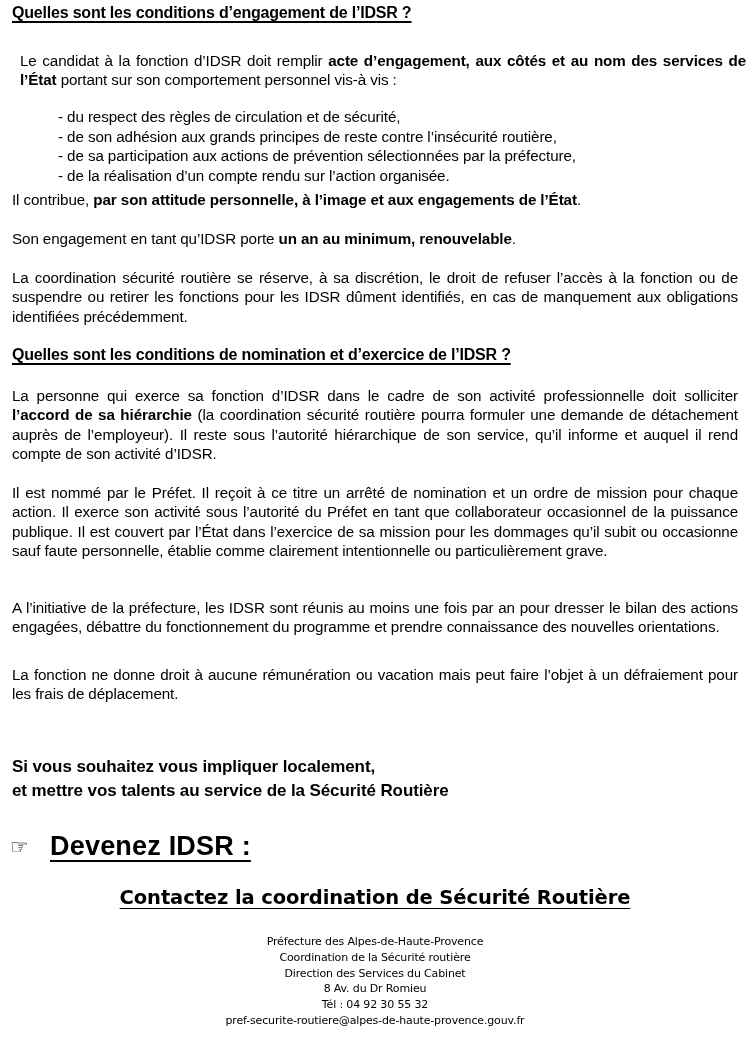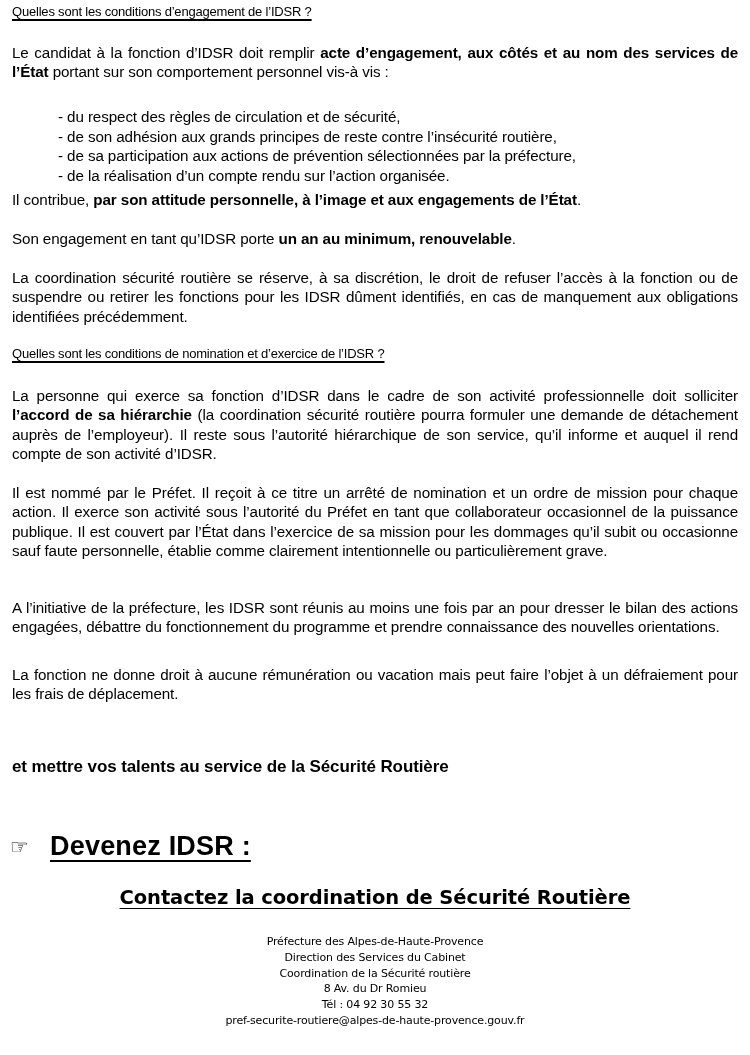--- a/index.html
+++ b/index.html
@@ -20,22 +20,22 @@
     width: 750px;
     height: 1055px;
     padding: 0;
     box-sizing: border-box;
   }
 
   
   .section-heading {
     position: absolute;
     left: 12px;
-    font-size: 13px;
-    font-weight: normal;
+    font-size: 16px;
+    font-weight: bold;
     letter-spacing: -0.2px;
     text-decoration: underline;
     text-underline-offset: 3px;
     text-decoration-thickness: 1.6px;
     white-space: nowrap;
   }
 
   .para {
     position: absolute;
     left: 12px;
@@ -146,21 +146,21 @@
   #contact-heading    { top: 886px; }
   #address-block      { top: 934px; }
 </style>
 </head>
 <body>
 
 <div class="page">
 
   <h2 class="section-heading" id="heading-engagement" style="margin:0;">Quelles sont les conditions d’engagement de l’IDSR ?</h2>
 
-  <p class="para" id="para-candidat" style="margin:0;">
+  <p class="para" id="para-candidat" style="margin:8px;">
     <span>Le candidat à la fonction d’IDSR doit remplir  </span><b>acte d’engagement, aux côtés et au nom des services de l’État</b><span> portant sur son comportement personnel vis-à vis :</span>
   </p>
 
   <div class="bullet-list" id="bullets-engagement">
     <div class="bullet-row">- du respect des règles de circulation et de sécurité,</div>
     <div class="bullet-row">- de son adhésion aux grands principes de reste contre l’insécurité routière,</div>
     <div class="bullet-row">- de sa participation aux actions de prévention sélectionnées par la préfecture,</div>
     <div class="bullet-row">- de la réalisation d’un compte rendu sur l’action organisée.</div>
   </div>
 
@@ -180,34 +180,35 @@
     <span>La personne qui exerce sa fonction d’IDSR dans le cadre de son activité professionnelle doit solliciter </span><b>l’accord de sa hiérarchie</b><span> (la coordination sécurité routière pourra formuler une demande de détachement auprès de l’employeur). Il reste sous l’autorité hiérarchique de son service, qu’il informe et auquel il rend compte de son activité d’IDSR.</span>
   </p>
 
   <p class="para" id="para-nomme" style="margin:0;">Il est nommé par le Préfet. Il reçoit à ce titre un arrêté de nomination et un ordre de mission pour chaque action. Il exerce son activité sous l’autorité du Préfet en tant que collaborateur occasionnel de la puissance publique. Il est couvert par l’État dans l’exercice de sa mission pour les dommages qu’il subit ou occasionne sauf faute personnelle, établie comme clairement intentionnelle ou particulièrement grave.</p>
 
   <p class="para" id="para-initiative" style="margin:0;">A l’initiative de la préfecture, les IDSR sont réunis au moins une fois par an pour dresser le bilan des actions engagées, débattre du fonctionnement du programme et prendre connaissance des nouvelles orientations.</p>
 
   <p class="para" id="para-fonction" style="margin:0;">La fonction ne donne droit à aucune rémunération ou vacation mais peut faire l’objet à un défraiement pour les frais de déplacement.</p>
 
   <div class="cta" id="cta-block">
+    <span class="cta-line">Si vous souhaitez vous impliquer localement,</span>
     <span class="cta-line">et mettre vos talents au service de la Sécurité Routière</span>
   </div>
 
   <div class="devenez-row" id="devenez-block">
     <span class="hand-icon">☞</span>
     <span class="devenez-text">Devenez IDSR :</span>
   </div>
 
   <div class="contact-heading" id="contact-heading">
     <span>Contactez la coordination de Sécurité Routière</span>
   </div>
 
   <div class="address-block" id="address-block">
     <div>Préfecture des Alpes-de-Haute-Provence</div>
+    <div>Coordination de la Sécurité routière</div>
     <div>Direction des Services du Cabinet</div>
-    <div>Coordination de la Sécurité routière</div>
     <div>8 Av. du Dr Romieu</div>
     <div>Tél : 04 92 30 55 32</div>
     <div>pref-securite-routiere@alpes-de-haute-provence.gouv.fr</div>
   </div>
 
 </div>
 
 </body></html>

